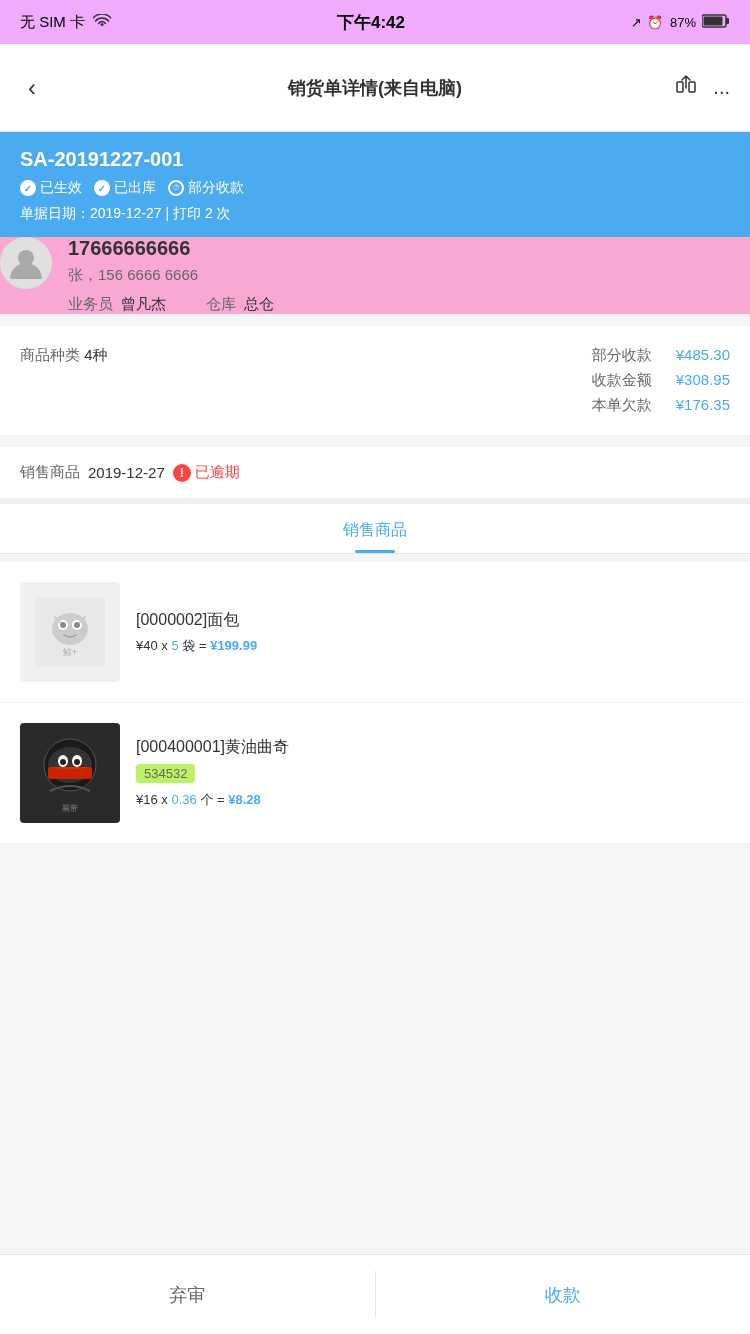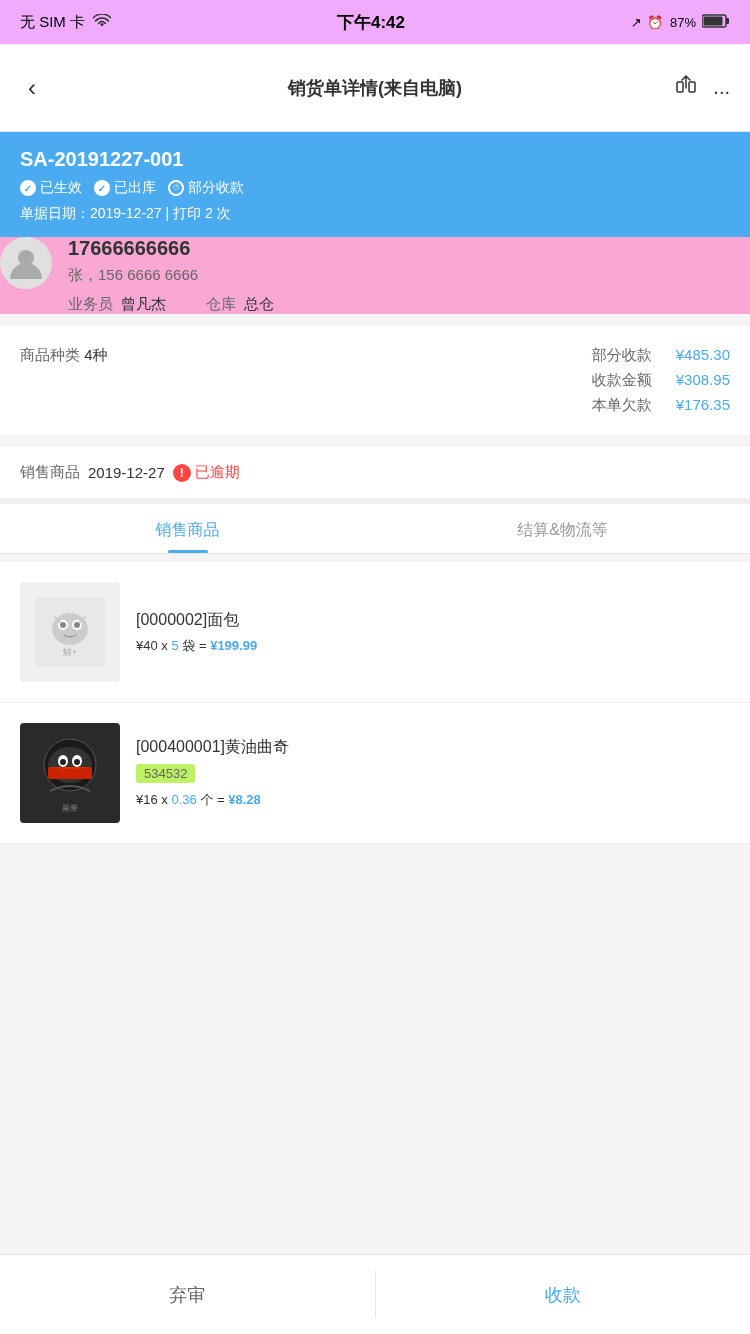--- a/index.html
+++ b/index.html
@@ -453,23 +453,20 @@
   <div class="overdue-badge">
     <div class="overdue-icon">!</div>
     <span class="overdue-text">已逾期</span>
   </div>
 </div>
 
 <div class="tabs-section">
   <div class="tab active">
     <span>销售商品</span>
   </div>
-  <div class="tab">
-    <span>结算&amp;物流等</span>
-  </div>
 </div>
 
 <div class="products-section">
 
   <div class="product-item">
     <div class="product-image">
       <div class="product-img-placeholder">
 
         <svg width="70" height="70" viewBox="0 0 70 70" fill="none">
           <rect width="70" height="70" fill="#e8e8e8"></rect>

